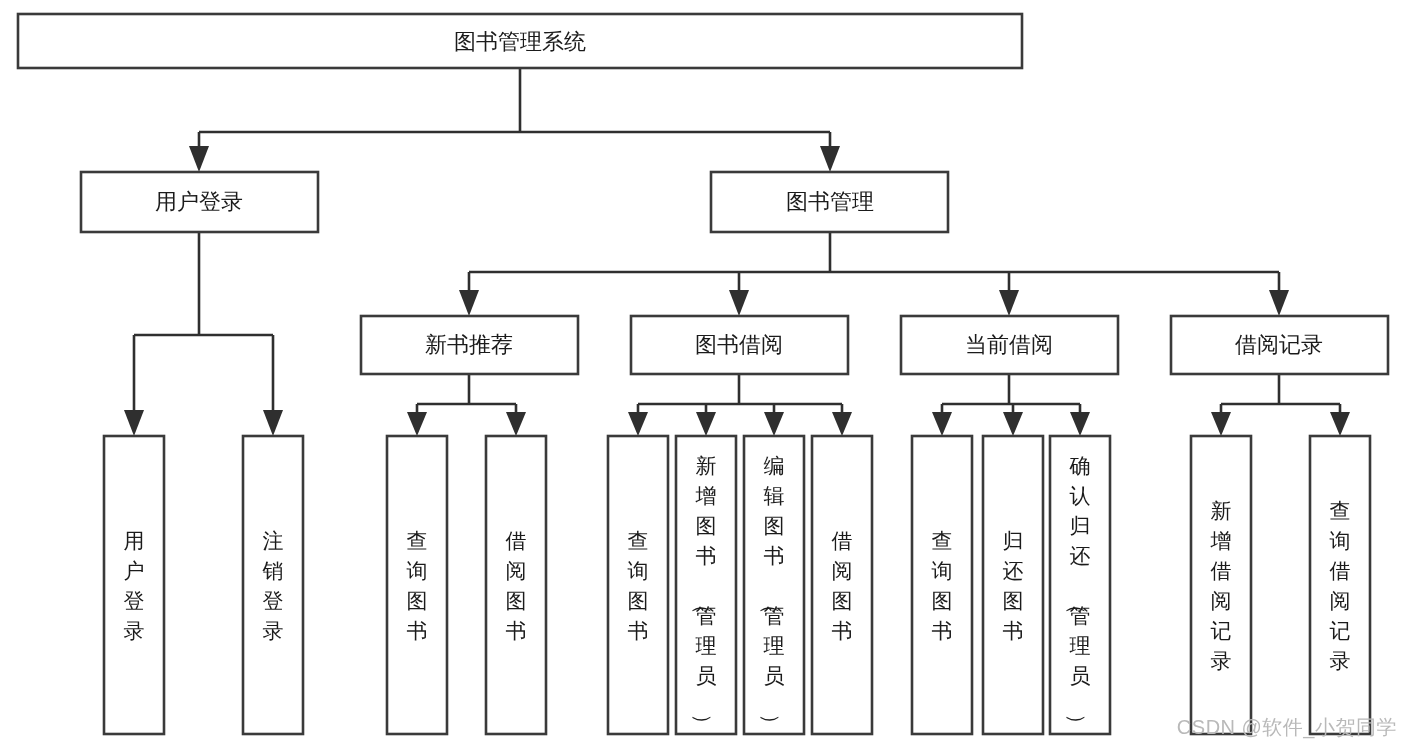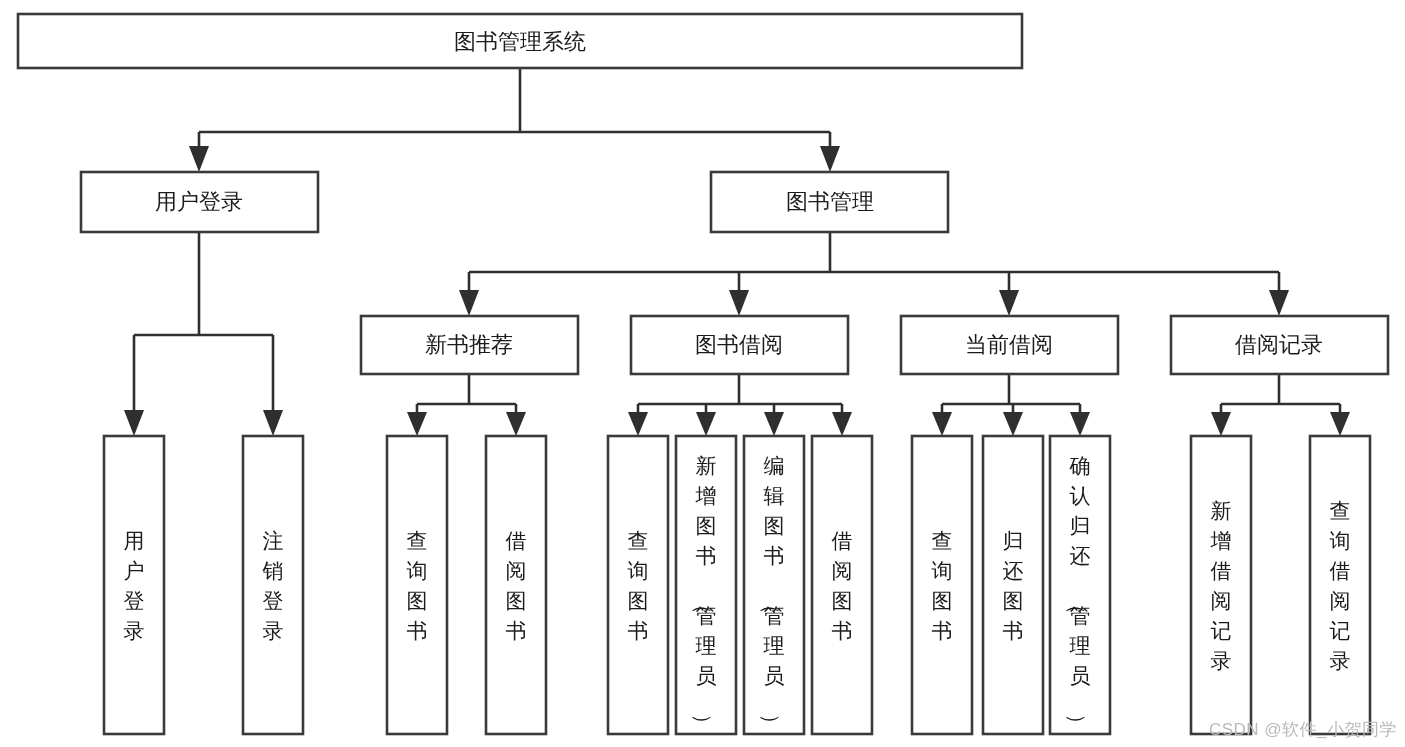--- a/index.html
+++ b/index.html
@@ -52,21 +52,21 @@
     font-family: "Liberation Sans", "DejaVu Sans", sans-serif;
     font-size: 21px;
     fill: #1b1b1b;
     text-anchor: middle;
   }
   .watermark {
     position: absolute;
     right: 8px;
     bottom: 6px;
     font-family: "Liberation Sans", "DejaVu Sans", sans-serif;
-    font-size: 17px;
+    font-size: 20px;
     color: #b9b9b9;
     letter-spacing: 0.5px;
     white-space: nowrap;
     pointer-events: none;
   }
 </style>
 </head>
 <body>
 
 <div id="diagram-root">

